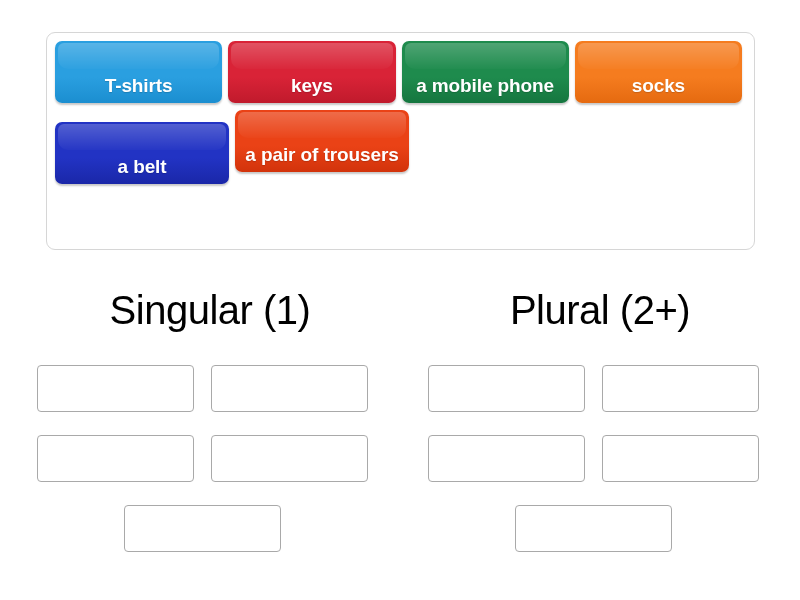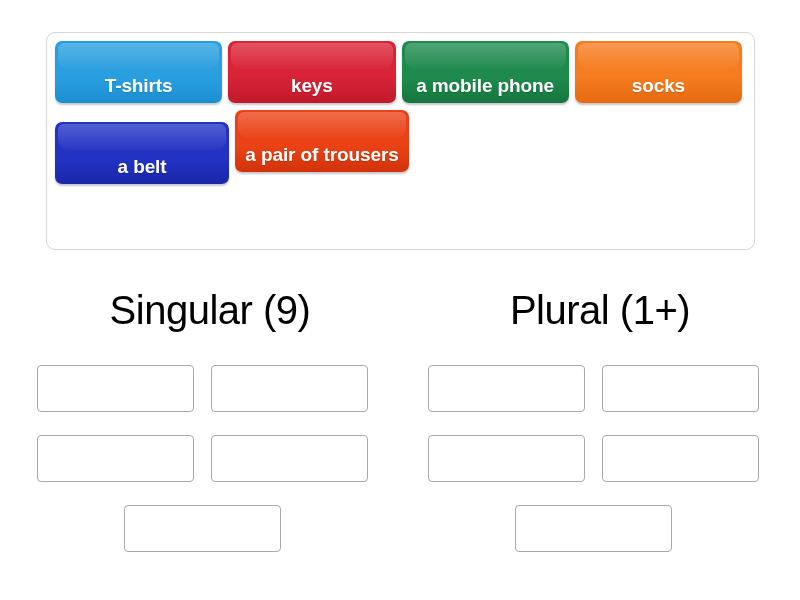--- a/index.html
+++ b/index.html
@@ -121,22 +121,22 @@
     <div class="tile" style="background: linear-gradient(rgb(234, 66, 22) 0%, rgb(234, 66, 22) 58%, rgb(210, 51, 11) 100%);">
         <span>a pair of trousers</span>
       </div>
   </div>
   <div class="tile-row">
     <div class="tile-spacer"></div>
     <div class="tile-spacer"></div>
   </div>
 </div>
 
-<div class="col-heading" id="heading-singular">Singular (9)</div>
-<div class="col-heading" id="heading-plural">Plural (1+)</div>
+<div class="col-heading" id="heading-singular">Singular (1)</div>
+<div class="col-heading" id="heading-plural">Plural (2+)</div>
 
 <div class="dropzone" style="left:37px;  top:365px;"></div>
 <div class="dropzone" style="left:211px; top:365px;"></div>
 <div class="dropzone" style="left:37px;  top:435px;"></div>
 <div class="dropzone" style="left:211px; top:435px;"></div>
 <div class="dropzone" style="left:124px; top:505px;"></div>
 
 <div class="dropzone" style="left:428px; top:365px;"></div>
 <div class="dropzone" style="left:602px; top:365px;"></div>
 <div class="dropzone" style="left:428px; top:435px;"></div>

